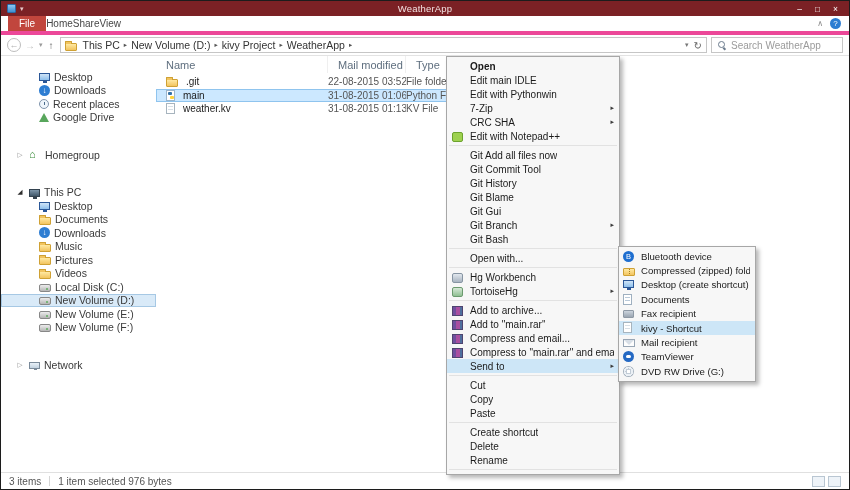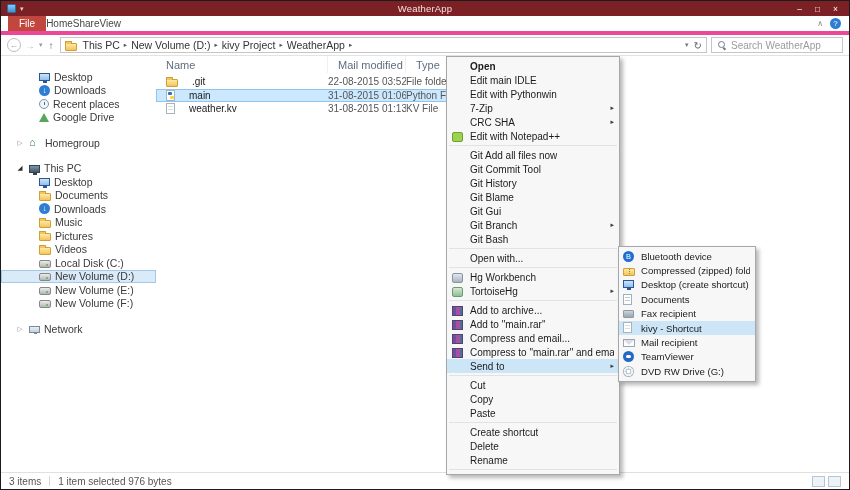--- a/index.html
+++ b/index.html
@@ -48,37 +48,37 @@
   .mag-icon::before{content:"";position:absolute;left:1px;top:1px;width:5px;height:5px;border:1.4px solid #6b7b8d;border-radius:50%}
   .mag-icon::after{content:"";position:absolute;left:7px;top:7px;width:3px;height:1.5px;background:#6b7b8d;transform:rotate(45deg);transform-origin:0 0}
   .search-ph{color:#9b9b9b;font-size:10px;white-space:nowrap}
 
   
   .body{display:flex;height:416px;position:relative;background:#fff}
   .sidebar{width:155px;flex:none;padding-top:14px;overflow:hidden}
   .side-item{display:flex;align-items:center;height:13.5px;font-size:10.5px;color:#3a3a3a;gap:4px;padding-right:4px;white-space:nowrap}
   .side-item.lvl0{padding-left:14px}
   .side-item.lvl1{padding-left:38px}
-  .side-item.gap{margin-top:12px}
+  .side-item.gap{margin-top:24px}
   .side-item.selected{background:#d9eaf8;outline:1px solid #a6c8e4;outline-offset:-1px}
   .tree-arrow{width:10px;font-size:6.5px;color:#8a8a8a;text-align:center;flex:none}
   .tree-arrow.exp{color:#2e2e2e}
   .side-label{overflow:hidden;text-overflow:ellipsis}
 
   .main{flex:1;position:relative}
   .col-headers{display:flex;height:17px;align-items:center;color:#5f6f7f;font-size:11px}
   .col{height:100%;display:flex;align-items:center;padding-left:10px;border-right:1px solid #efefef}
   .col-0{width:172px}
   .col-1{width:78px}
   .col-2{width:85px}
   .file-rows{padding-top:2px}
   .file-row{display:flex;align-items:center;height:13.5px;font-size:10px;color:#1a1a1a;width:460px}
   .file-row.selected{background:var(--selection);outline:1px solid var(--sel-border);outline-offset:-1px}
   .cell{white-space:nowrap;overflow:hidden}
-  .cell-name{width:172px;display:flex;gap:14px;padding-left:10px}
+  .cell-name{width:172px;display:flex;gap:8px;padding-left:10px}
   .cell-date{width:78px;color:#555}
   .cell-type{width:85px;color:#555}
   .cell-fill{flex:1}
 
   
   .statusbar{position:absolute;left:0;right:0;bottom:0;height:17px;border-top:1px solid #e0e0e0;display:flex;align-items:center;font-size:10px;color:#555;padding:0 8px;background:#fff;gap:8px}
   .status-sep{width:1px;height:10px;background:#d5d5d5}
   .status-views{margin-left:auto;display:flex;gap:3px}
   .view-icon{width:13px;height:11px;border:1px solid #b9c6d2;background:#eef3f8}
 

